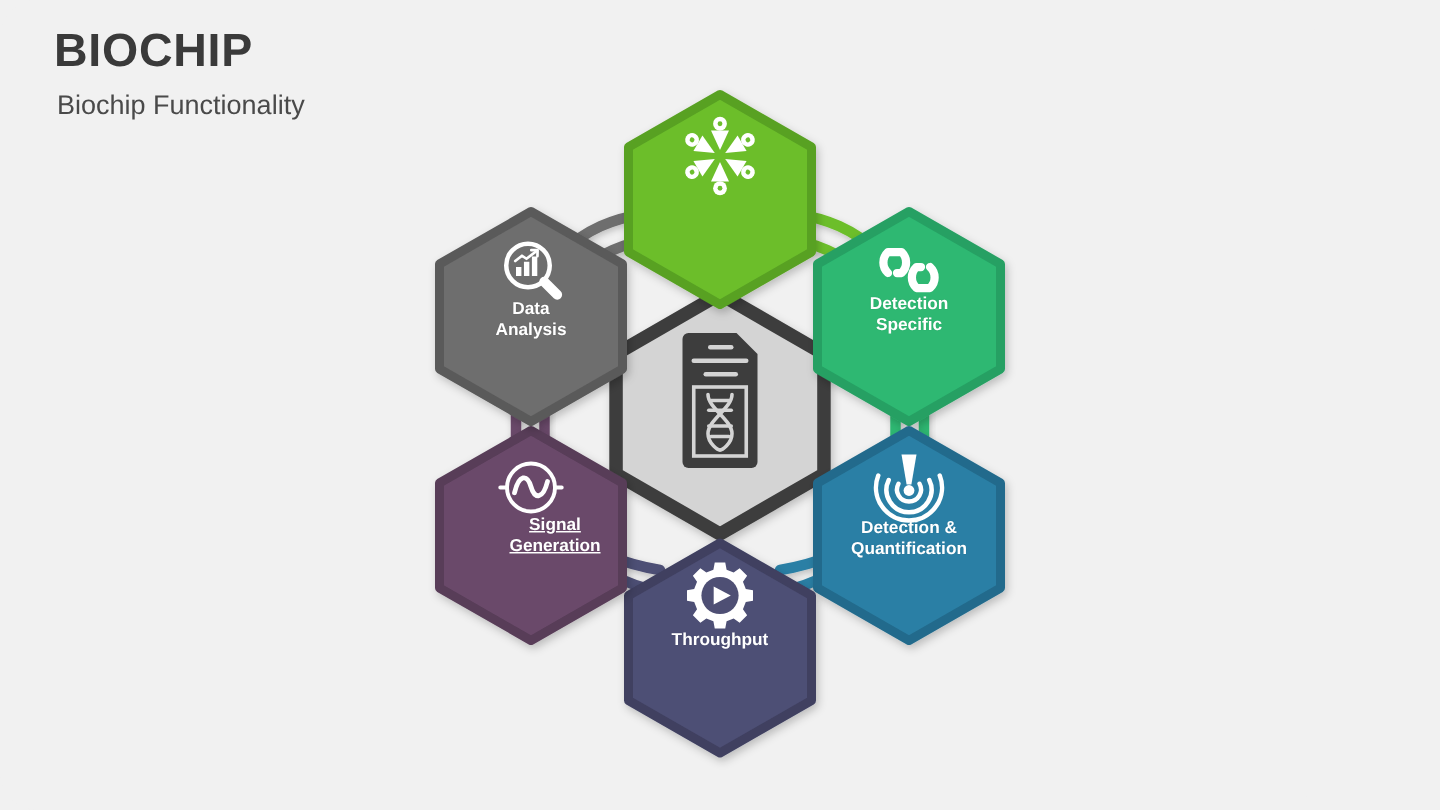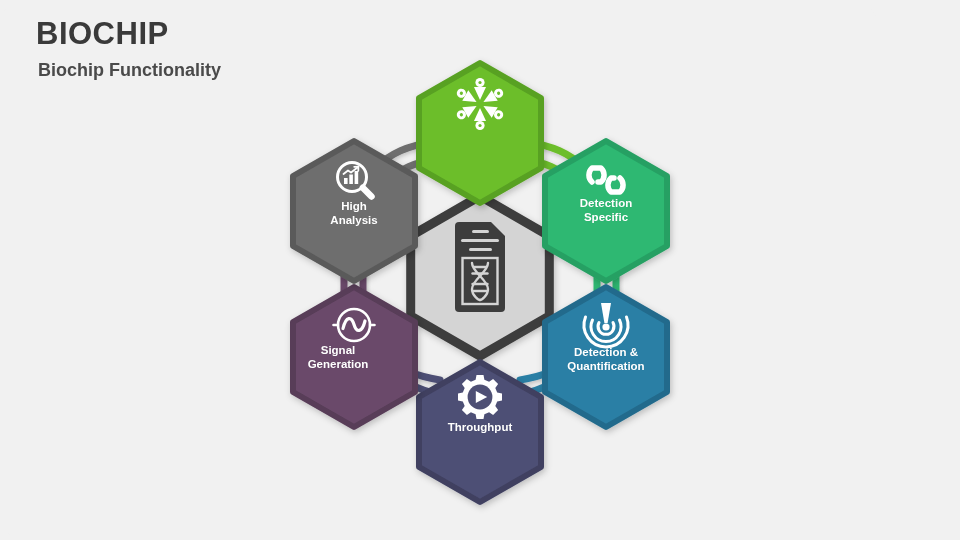--- a/index.html
+++ b/index.html
@@ -30,21 +30,21 @@
     font-weight: bold;
     letter-spacing: 0.5px;
     color: #3a3a3a;
     font-family: "Liberation Sans", sans-serif;
   }
   #subtitle {
     position: absolute;
     left: 38px;
     top: 60px;
     font-size: 18px;
-    font-weight: bold;
+    font-weight: normal;
     color: #4a4a4a;
     font-family: "Liberation Sans", sans-serif;
   }
   #diagram {
     position: absolute;
     left: 0;
     top: 0;
     width: 960px;
     height: 540px;
   }
@@ -277,23 +277,23 @@
 
   <div class="node-label" style="left:531px; top:346px; width:150px;">
     <div>Detection &amp;</div>
     <div>Quantification</div>
   </div>
 
   <div class="node-label" style="left:400px; top:421px; width:160px;">
     <div>Throughput</div>
   </div>
 
-  <div class="node-label" style="left:268px; top:344px; width:140px;">
+  <div class="node-label" style="left:300px; top:344px; width:140px;text-decoration:underline;">
     <div>Signal</div>
     <div>Generation</div>
   </div>
 
   <div class="node-label" style="left:284px; top:200px; width:140px;">
-    <div>High</div>
+    <div>Data</div>
     <div>Analysis</div>
   </div>
 
 </div>
 
 </body></html>

